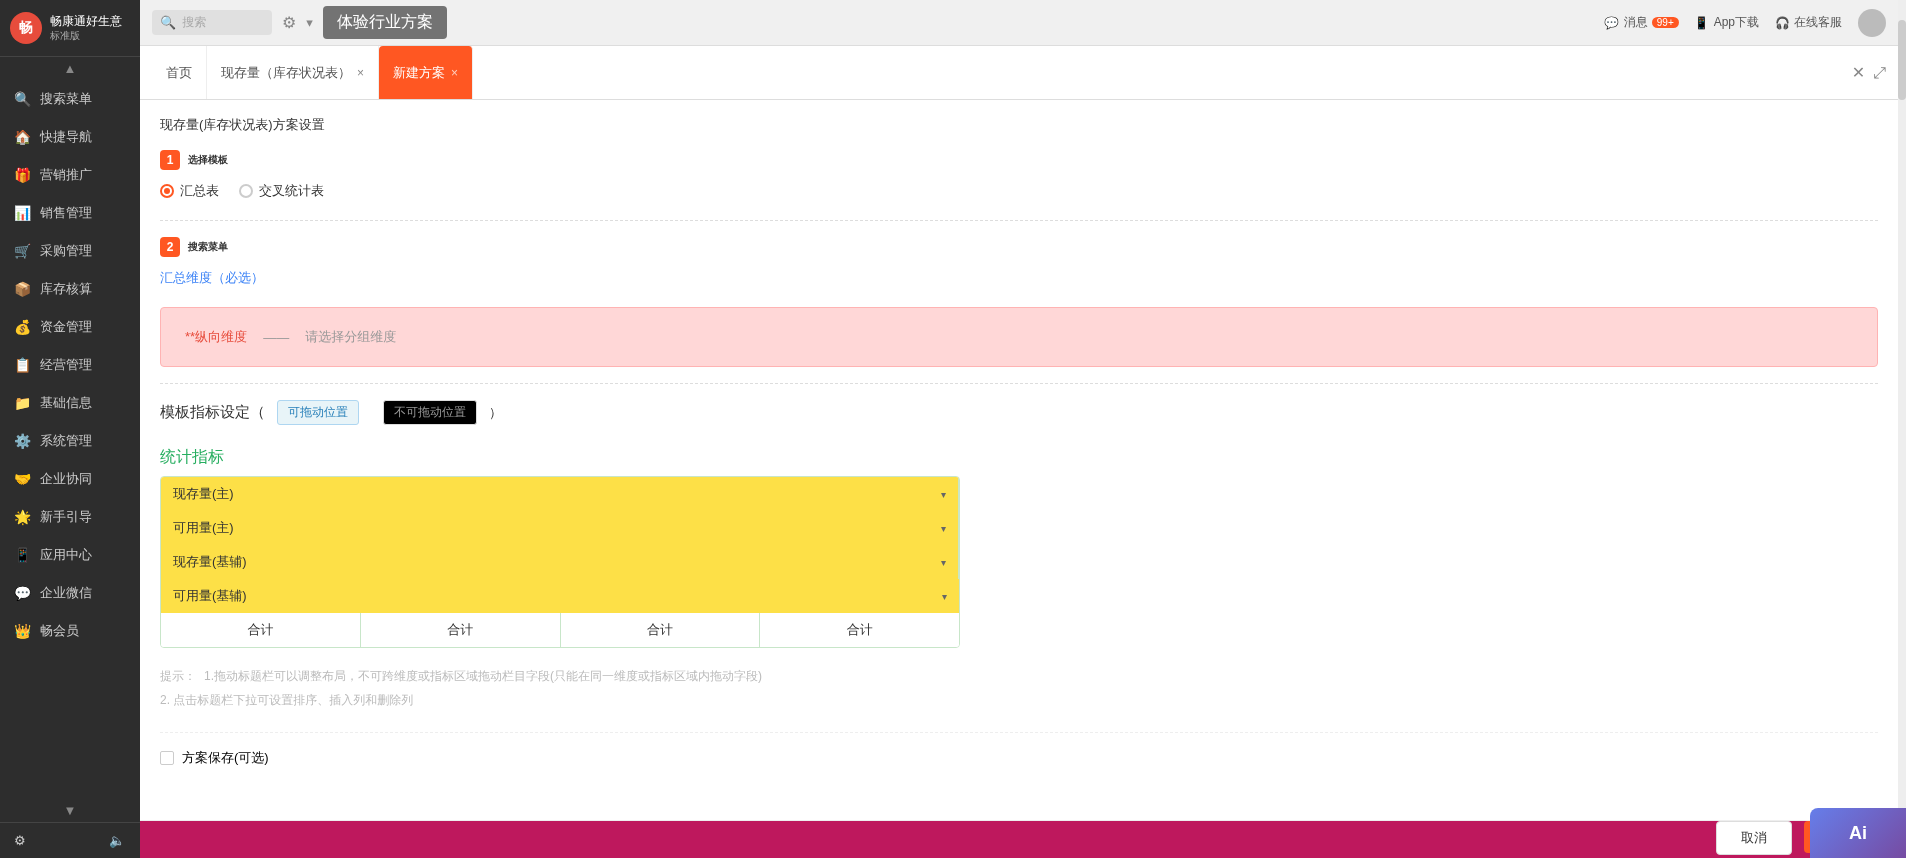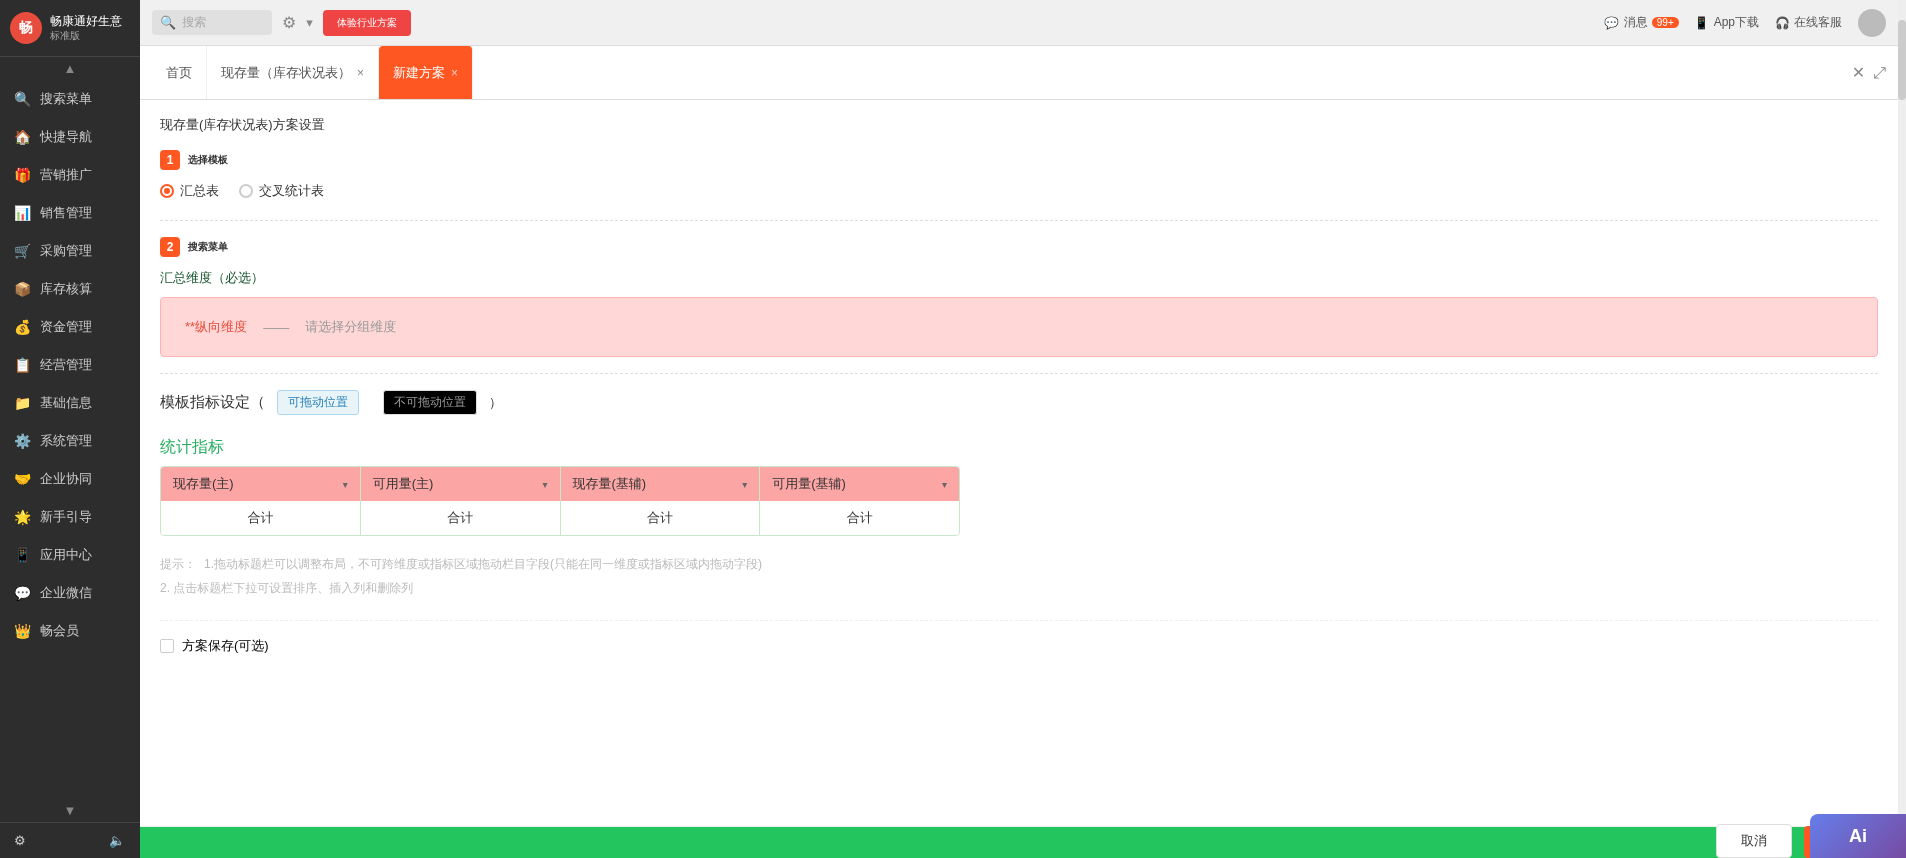--- a/index.html
+++ b/index.html
@@ -69,27 +69,27 @@
     }
     .topbar-search {
       display: flex; align-items: center;
       background: #e0e0e0;
       border-radius: 4px;
       padding: 4px 8px;
       gap: 6px;
       min-width: 120px;
     }
     .topbar-btn {
-      background: #ef4444;
+      background: #737373;
       color: white;
       border: none;
       padding: 6px 14px;
       border-radius: 4px;
       cursor: pointer;
-      font-size: 10px;
+      font-size: 16px;
       white-space: nowrap;
     }
     .topbar-right {
       margin-left: auto;
       display: flex; align-items: center; gap: 16px;
       color: #555;
       font-size: 12px;
     }
     .topbar-right-item { display: flex; align-items: center; gap: 4px; cursor: pointer; }
     .badge {
@@ -172,21 +172,21 @@
       content: '';
       width: 6px; height: 6px;
       background: #ff5722;
       border-radius: 50%;
     }
 
     
     .divider { border: none; border-top: 1px dashed #ddd; margin: 16px 0; }
 
     
-    .dimension-label { font-size: 13px; color: #14532d; margin-bottom: 10px; }
+    .dimension-label { font-size: 13px; color: #3b82f6; margin-bottom: 20px; }
     .dimension-box {
       background: #ffd7d7;
       border: 1px solid #ffb3b3;
       border-radius: 4px;
       padding: 20px 24px;
       display: flex; align-items: center; gap: 16px;
       min-height: 60px;
     }
     .dimension-dash { color: #999; }
     .dimension-placeholder { color: #999; font-size: 13px; }
@@ -200,21 +200,21 @@
       border-radius: 3px;
       font-size: 12px;
       gap: 4px;
     }
     .indicator-tag.draggable { background: #e8f4f8; color: #2980b9; border: 1px solid #aed6f1; }
     .indicator-tag.non-draggable { background: #000000; color: #999; border: 1px solid #ddd; align-items: flex-end; }
 
     
     .stats-section-title { color: #27ae60; font-size: 16px; margin-bottom: 8px; font-weight: 500; margin-top: 22px; }
     .stats-table { border: 1px solid #c8e6c9; border-radius: 4px; overflow: hidden; max-width: 800px; }
-    .stats-table-header { display: flex; background: #fca5a5; }
+    .stats-table-header { display: flex; background: #fde047; flex-direction: column; }
     .stats-col {
       flex: 1;
       padding: 8px 12px;
       display: flex; align-items: center; justify-content: space-between;
       border-right: 1px solid #c8e6c9;
       font-size: 13px; color: #333;
     }
     .stats-col:last-child { border-right: none; }
     .stats-table-body { display: flex; background: #fff; }
     .stats-cell {
@@ -240,24 +240,24 @@
     }
     .checkbox-box {
       width: 14px; height: 14px;
       border: 1px solid #ccc;
       border-radius: 2px;
       cursor: pointer;
     }
 
     
     .footer {
-      height: 32px;
-      background: #22c55e;
+      height: 38px;
+      background: #be185d;
       border-top: 1px solid #eee;
-      display: flex; align-items: flex-end; justify-content: flex-end;
+      display: flex; align-items: flex-start; justify-content: flex-end;
       padding: 0 20px;
       gap: 12px;
     }
     .btn-cancel {
       padding: 7px 24px;
       border: 1px solid #ddd;
       background: #fff;
       border-radius: 4px;
       cursor: pointer;
       font-size: 13px;
@@ -270,21 +270,21 @@
       border: none;
       border-radius: 4px;
       cursor: pointer;
       font-size: 13px;
     }
 
     
     .ai-fab {
       position: fixed;
       right: 0; bottom: 0;
-      width: 96px; height: 44px;
+      width: 96px; height: 50px;
       background: linear-gradient(135deg, #667eea, #764ba2);
       color: white;
       display: flex; align-items: center; justify-content: center;
       font-size: 18px; font-weight: bold;
       cursor: pointer;
       border-radius: 8px 0 0 0;
       z-index: 100;
     }
 
     

